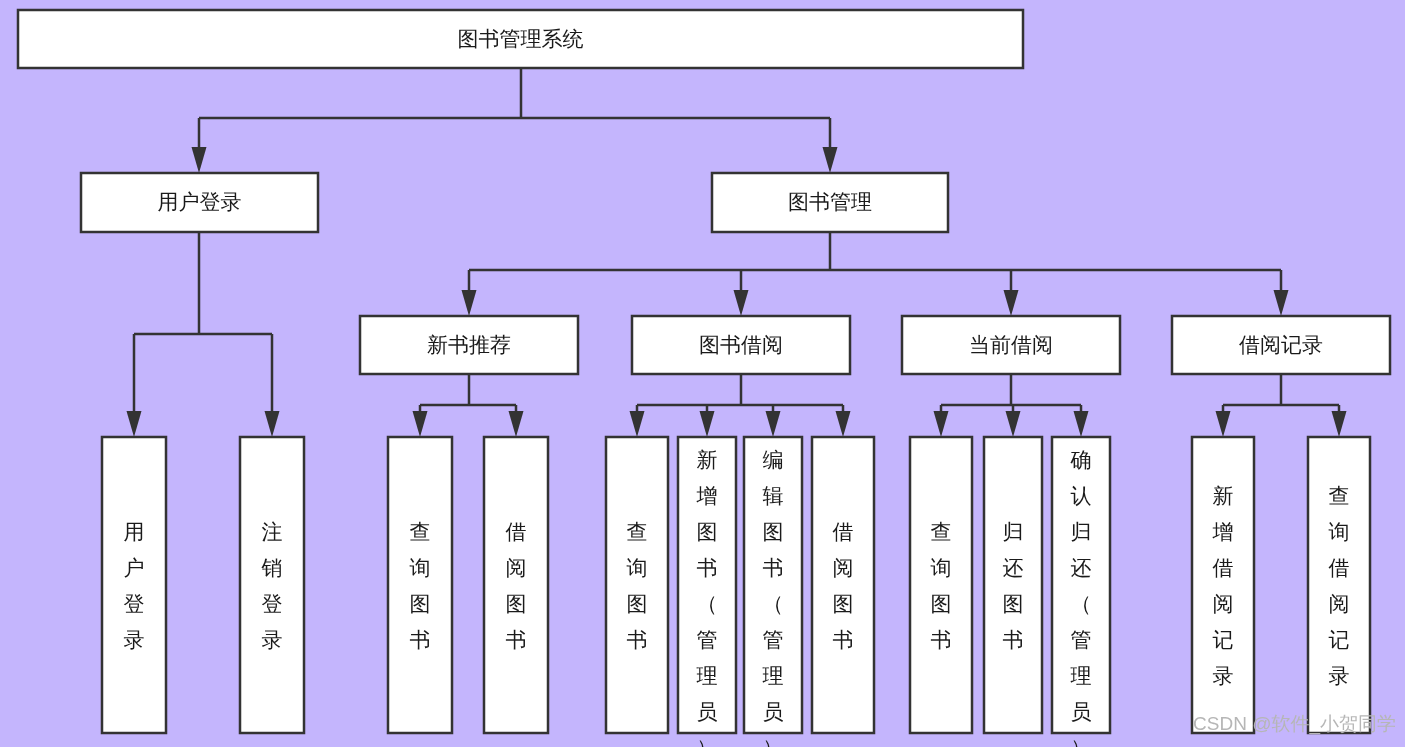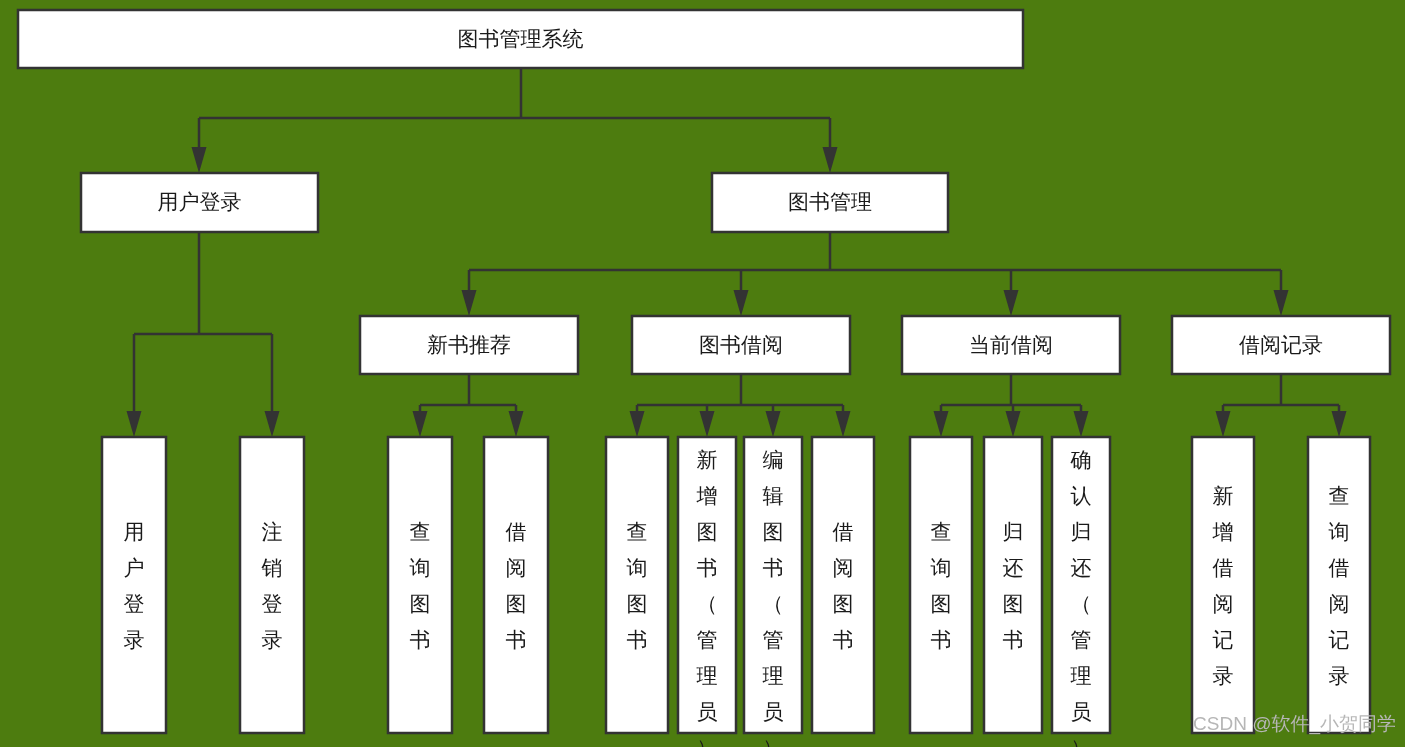--- a/index.html
+++ b/index.html
@@ -8,21 +8,21 @@
     padding: 0;
     background: #ffffff;
   }
   body {
     font-family: "Liberation Sans", "DejaVu Sans", sans-serif;
   }
   #diagram-root {
     position: relative;
     width: 1405px;
     height: 747px;
-    background: #4d7c0f;
+    background: #c4b5fd;
     overflow: hidden;
   }
   svg.diagram-canvas {
     position: absolute;
     top: 0;
     left: 0;
     width: 1405px;
     height: 747px;
     display: block;
   }

